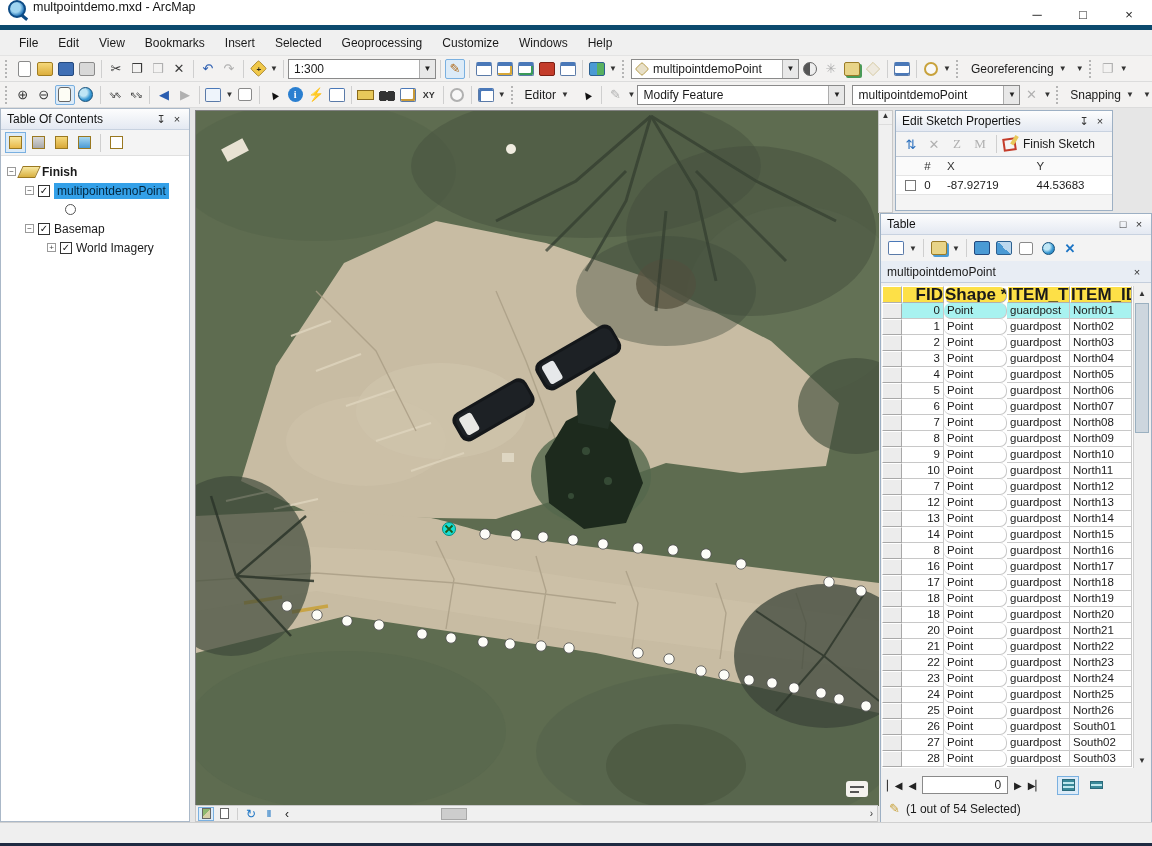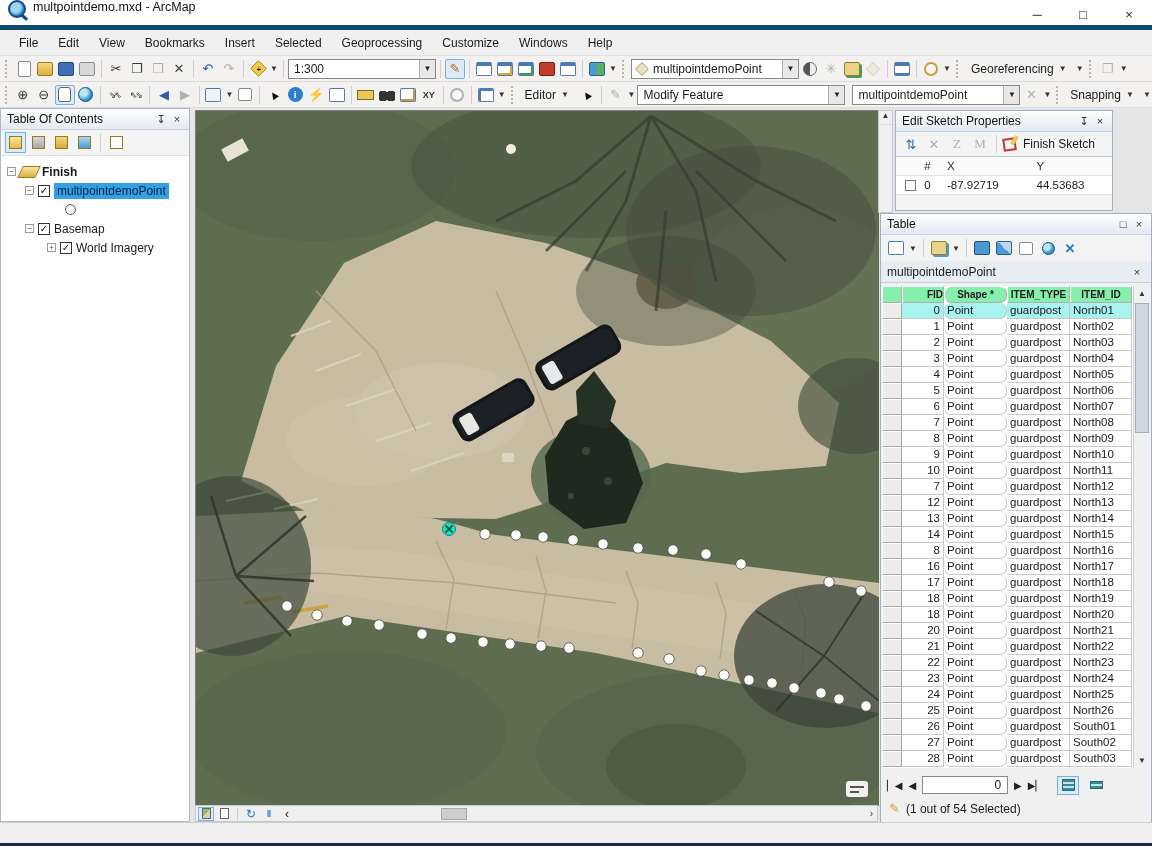--- a/index.html
+++ b/index.html
@@ -108,21 +108,21 @@
   #catalog .cico { width:11px; height:11px; background:linear-gradient(#f0d070,#cfa23a); border:1px solid #9a7820; margin:3px 0 4px; }
   .vtext { writing-mode:vertical-rl; font-size:11px; color:#444; letter-spacing:1px; }
 
   
   #tablepanel { left:880px; top:213px; width:272px; height:628px; background:#f0f0f0; }
   .tbl-tools { height:26px; display:flex; align-items:center; gap:2px; padding-left:5px; background:#f3f3f3; }
   .tbl-tab { height:22px; background:#e8edf4; border-bottom:1px solid #c4cedc; display:flex; align-items:center; padding:0 6px; font-size:12px; }
   .tbl-tab .sp { flex:1; }
   .grid { position:absolute; left:1px; top:72px; width:253px; height:482px; background:#fff; overflow:hidden; font-size:11.5px; }
   .ghead { display:flex; height:17px; }
-  .gh { background:#86efac; border:1px solid #fff; border-right-color:#b0b0b0; border-bottom-color:#b0b0b0; font-weight:bold; text-align:center; font-size:10px; line-height:15px; overflow:hidden; white-space:nowrap; }
+  .gh { background:#fde047; border:1px solid #fff; border-right-color:#b0b0b0; border-bottom-color:#b0b0b0; font-weight:bold; text-align:center; font-size:17px; line-height:15px; overflow:hidden; white-space:nowrap; }
   .trow { display:flex; height:16px; }
   .cell { border-right:1px solid #c8c8c8; border-bottom:1px solid #c8c8c8; line-height:15px; padding:0 3px; white-space:nowrap; overflow:hidden; background:#fff; }
   .rowsel { background:#ececec; border:1px solid #fff; border-right-color:#a8a8a8; border-bottom-color:#a8a8a8; }
   .trow.sel .cell { background:#a8f2f0; }
   .w0{width:20px;flex:none;} .w1{width:42px;flex:none;text-align:right;} .w2{width:63px;flex:none;border-radius:7px;} .w3{width:63px;flex:none;} .w4{width:62px;flex:none;}
   .gvscroll { position:absolute; right:1px; top:72px; width:17px; height:482px; background:#f0f0f0; border-left:1px solid #d0d0d0; }
   .gvscroll .a { position:absolute; left:0; width:16px; height:15px; text-align:center; font-size:8px; color:#333; line-height:15px; }
   .gvscroll .a.up{top:0;} .gvscroll .a.dn{bottom:0;}
   .gvthumb { position:absolute; left:1px; top:17px; width:14px; height:130px; background:#cdd6de; border:1px solid #9ab0c0; }
   .recnav { position:absolute; left:6px; top:560px; height:22px; display:flex; align-items:center; gap:6px; }

